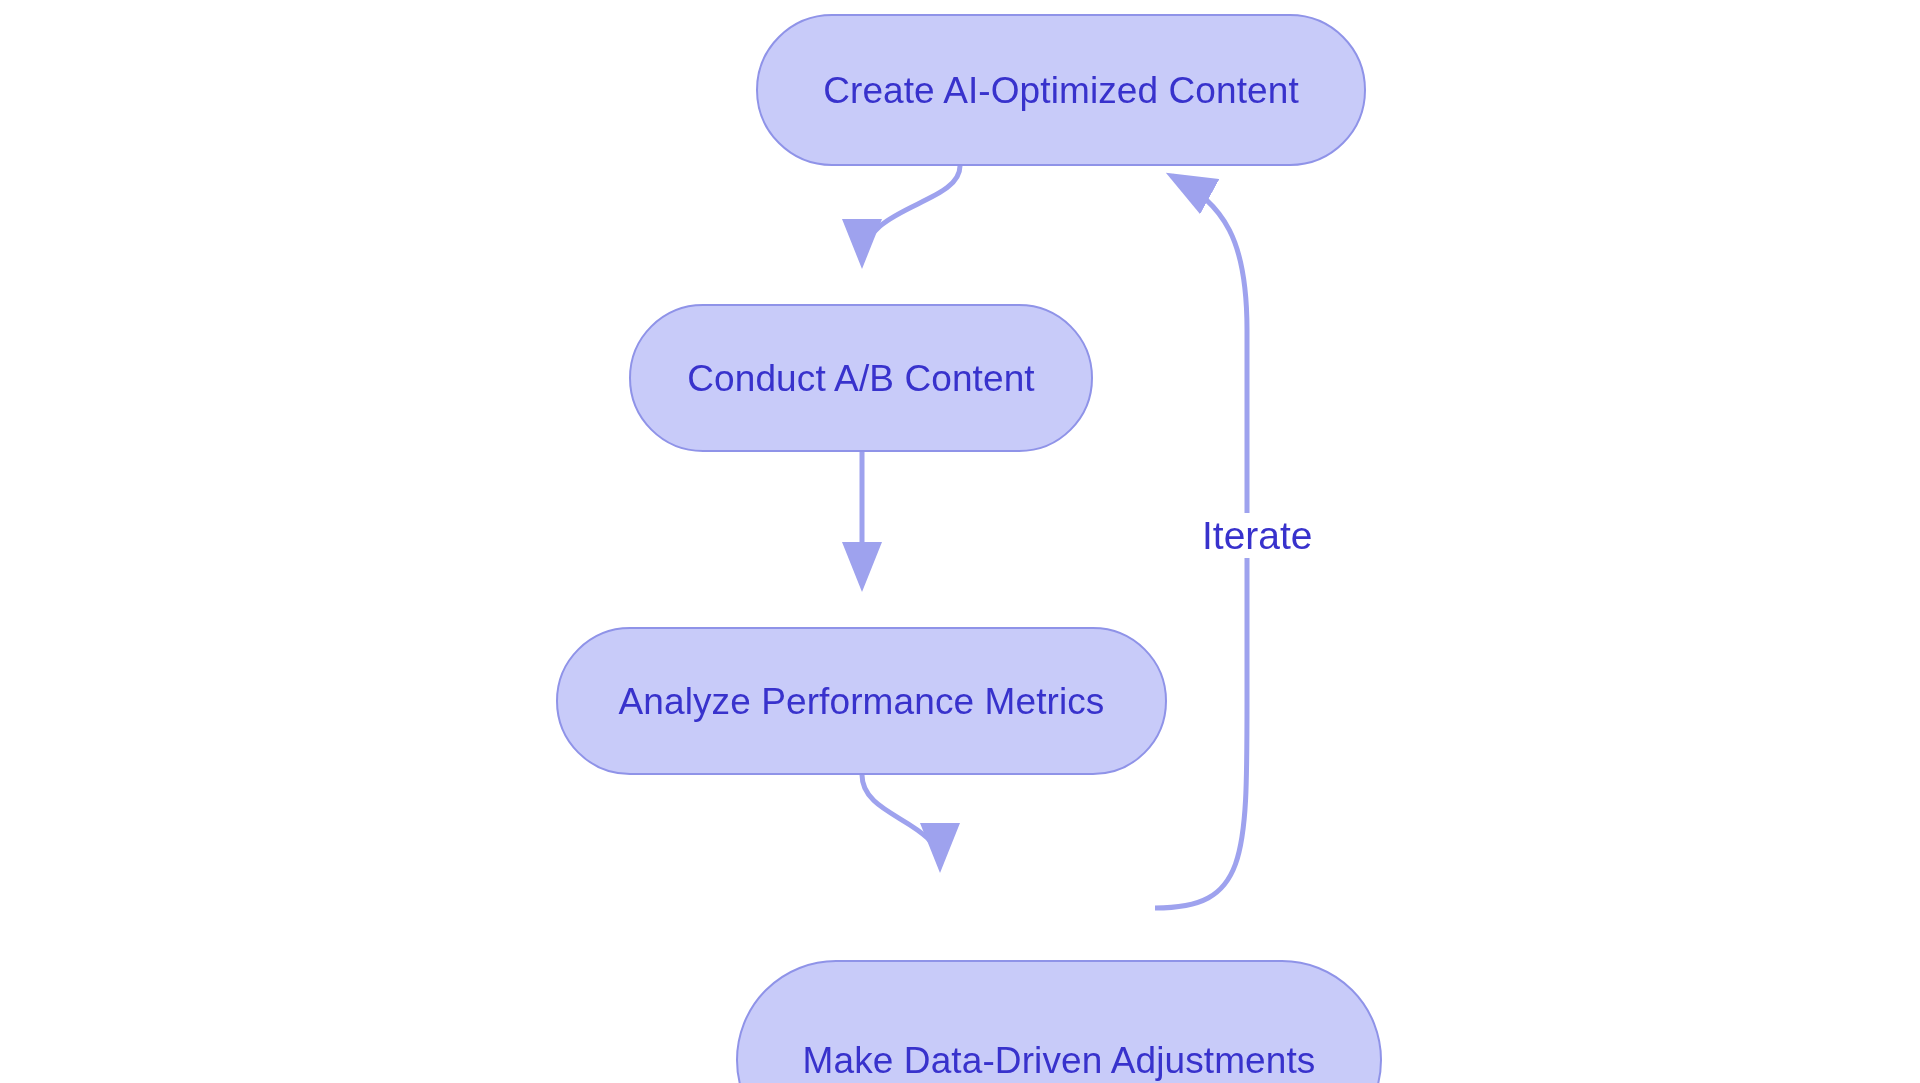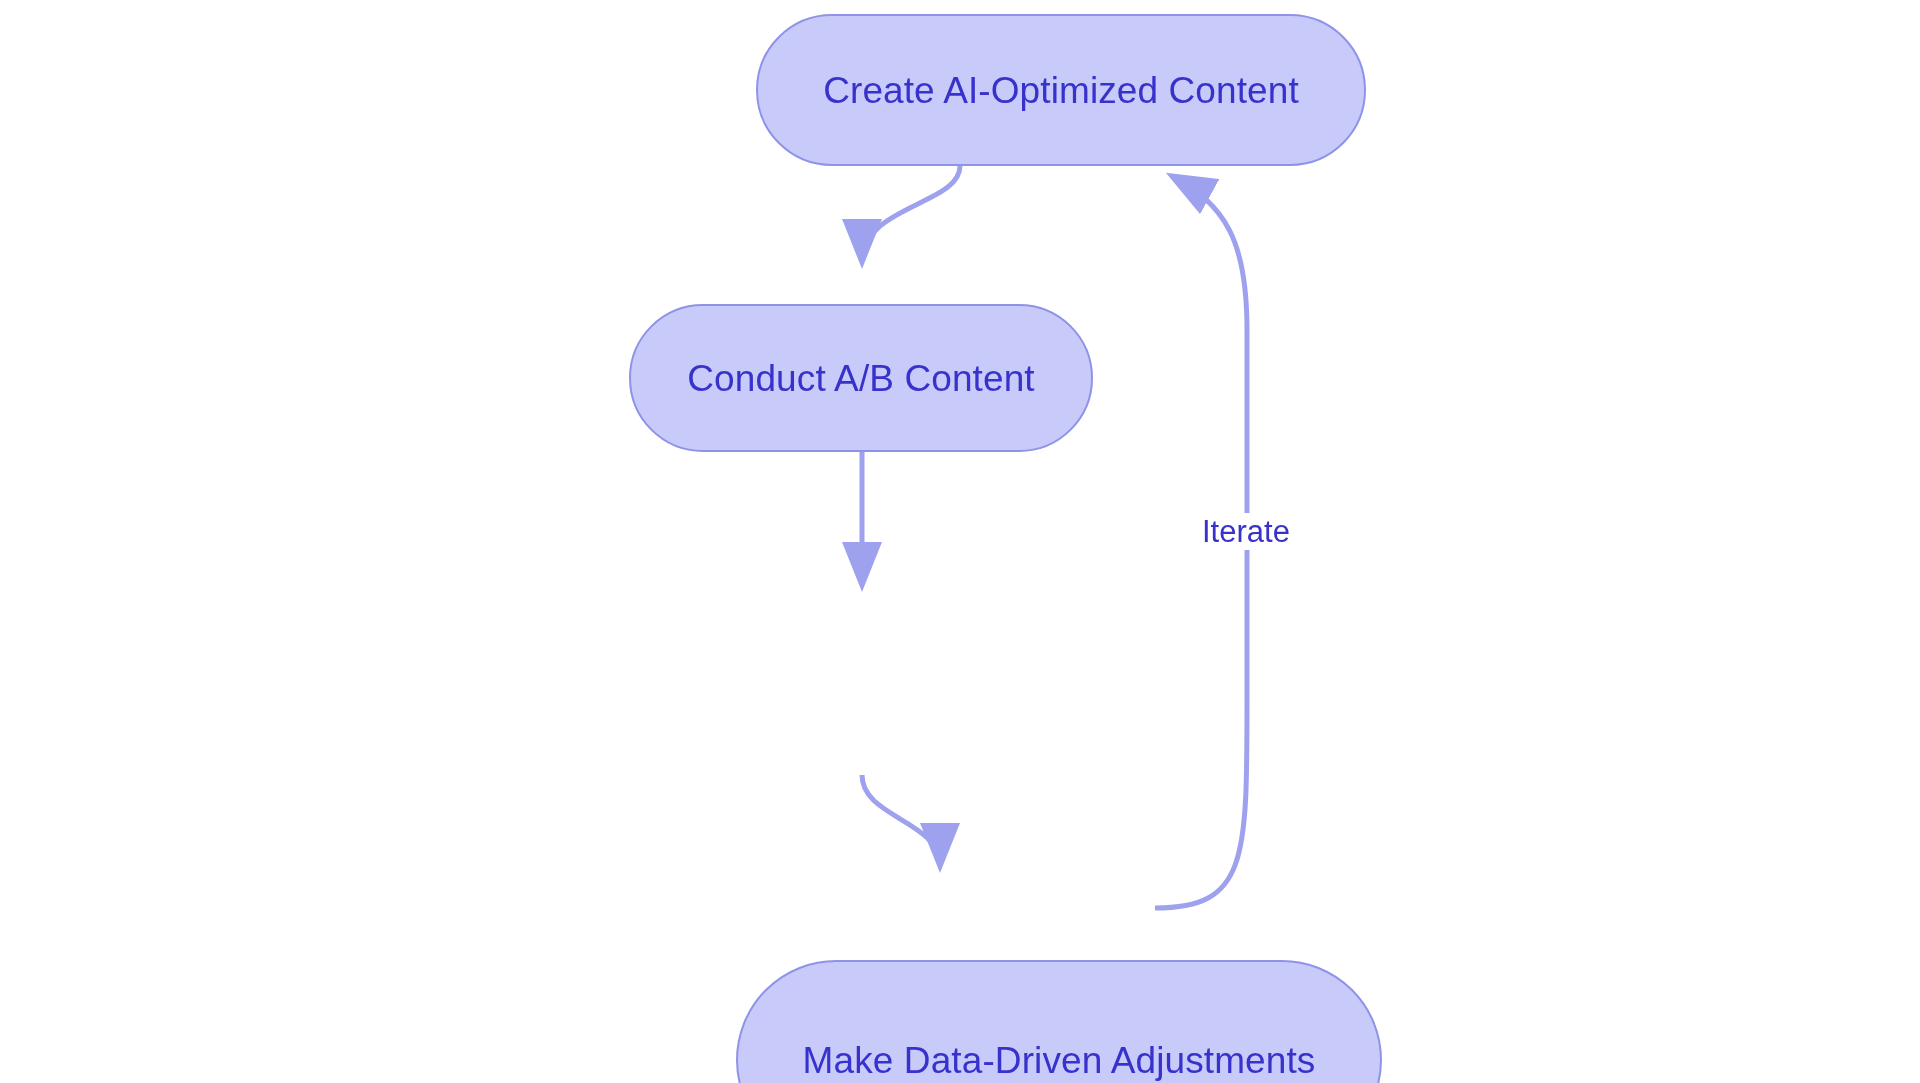--- a/index.html
+++ b/index.html
@@ -41,21 +41,21 @@
     letter-spacing: 0.1px;
   }
   .node-label {
     color: #3832cc;
     line-height: 1;
   }
   .edge-label {
     position: absolute;
     color: #3832cc;
     font-family: "Liberation Sans", sans-serif;
-    font-size: 31px;
+    font-size: 39px;
     line-height: 1;
     background: #ffffff;
     padding: 3px 6px;
     white-space: nowrap;
   }
   
   #node-create      { left: 756px;  top: 14px;   width: 610px;  height: 152px; font-size: 37px; }
   #node-abtest      { left: 629px;  top = 0;     }
   #node-abtest      { left: 629px;  top: 304px;  width: 464px;  height: 148px; font-size: 37px; }
   #node-analyze     { left: 556px;  top: 627px;  width: 611px;  height: 148px; font-size: 37px; }
@@ -85,20 +85,23 @@
   </svg>
 
   <div class="node" id="node-create">
     <span class="node-label">Create AI-Optimized Content</span>
   </div>
 
   <div class="node" id="node-abtest">
     <span class="node-label">Conduct A/B Content</span>
   </div>
 
+  <div class="node" id="node-analyze">
+    <span class="node-label">Analyze Performance Metrics</span>
+  </div>
 
   <div class="node" id="node-adjust">
     <span class="node-label">Make Data-Driven Adjustments</span>
   </div>
 
   <div class="edge-label" id="label-iterate" style="left: 1196px; top: 513px;">Iterate</div>
 
 </div>
 
 </body></html>

